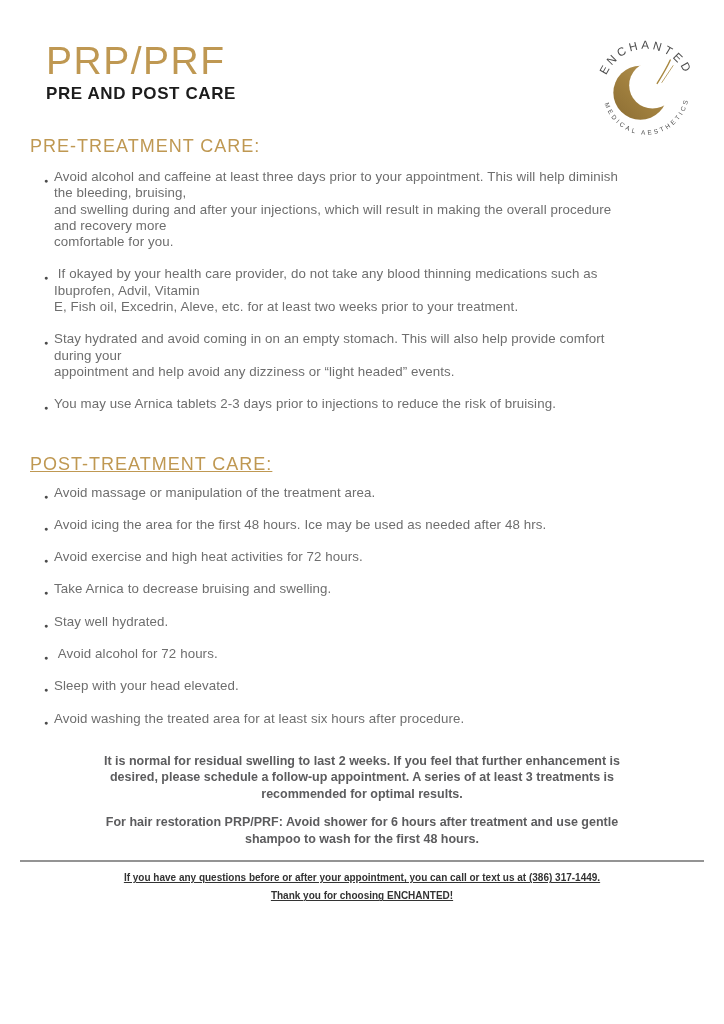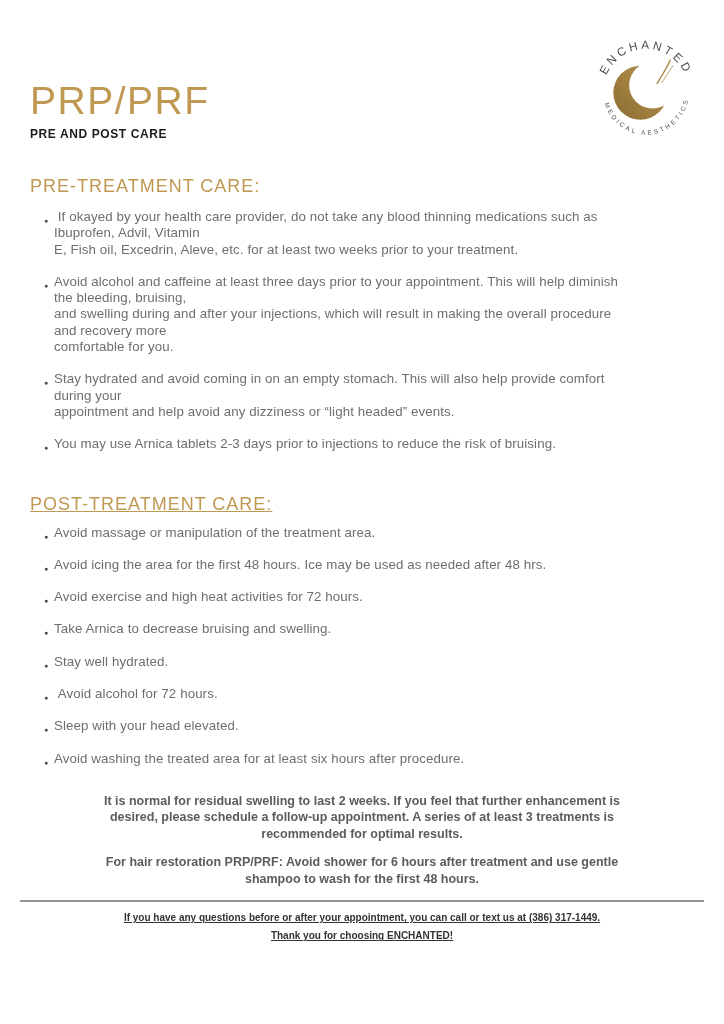--- a/index.html
+++ b/index.html
@@ -2,27 +2,27 @@
 <html style="--gold: #bf9852; --title_dark: #1c1c1c; --body_text: #6e6e6e; --notes_text: #5c5c5e; --footer_text: #333333; --divider: #949494; --logo_gold_dark: #755a28; --logo_gold_light: #d2b87c; --logo_text: #4e4e4e;"><head>
 <meta charset="utf-8">
 <style>
   html, body { margin:0; padding:0; background:#ffffff; }
   .page {
     width:724px; height:1024px; position:relative; overflow:hidden;
     background:#ffffff; font-family:"Liberation Sans", sans-serif;
     -webkit-font-smoothing:antialiased;
   }
   
-  .title-block { padding:40px 0 0 30px;margin-top:40px; }
+  .title-block { padding:40px 0 0 46px; }
   .doc-title {
     margin:0; font-size:39px; font-weight:400; letter-spacing:1.5px;
     line-height:42px; color:var(--gold,#bf9852);
   }
   .doc-subtitle {
-    margin:2px 0 0; font-size:12px; font-weight:700; letter-spacing:0.6px;
+    margin:2px 0 0; font-size:17px; font-weight:700; letter-spacing:0.6px;
     line-height:20px; color:var(--title_dark,#1c1c1c);
   }
   .logo { position:absolute; top:33px; right:22px; width:112px; height:112px; }
 
   
   .section-heading {
     margin:0 0 0 30px; font-size:18px; font-weight:400; letter-spacing:1px;
     line-height:22px; color:var(--gold,#bf9852);
   }
   .pre-heading  { margin-top:31px; }
@@ -97,28 +97,28 @@
       </text>
       <text font-family="Liberation Sans, sans-serif" font-size="6.8" letter-spacing="2.8" fill="#4e4e4e" font-weight="400">
         <textPath href="#arcBottom" startOffset="52%" text-anchor="middle">MEDICAL AESTHETICS</textPath>
       </text>
     </svg>
   </div>
 
   <section>
     <h3 class="section-heading pre-heading">PRE-TREATMENT CARE:</h3>
     <ul class="care-list pre-list">
-      <li>&nbsp;If okayed by your health care provider, do not take any blood thinning medications such as
-Ibuprofen, Advil, Vitamin
-E, Fish oil, Excedrin, Aleve, etc. for at least two weeks prior to your treatment.</li>
       <li>Avoid alcohol and caffeine at least three days prior to your appointment. This will help diminish
 the bleeding, bruising,
 and swelling during and after your injections, which will result in making the overall procedure
 and recovery more
 comfortable for you.</li>
+      <li>&nbsp;If okayed by your health care provider, do not take any blood thinning medications such as
+Ibuprofen, Advil, Vitamin
+E, Fish oil, Excedrin, Aleve, etc. for at least two weeks prior to your treatment.</li>
       <li>Stay hydrated and avoid coming in on an empty stomach. This will also help provide comfort
 during your
 appointment and help avoid any dizziness or “light headed” events.</li>
       <li>You may use Arnica tablets 2-3 days prior to injections to reduce the risk of bruising.</li>
     </ul>
   </section>
 
   <section>
     <h3 class="section-heading post-heading">POST-TREATMENT CARE:</h3>
     <ul class="care-list post-list">

